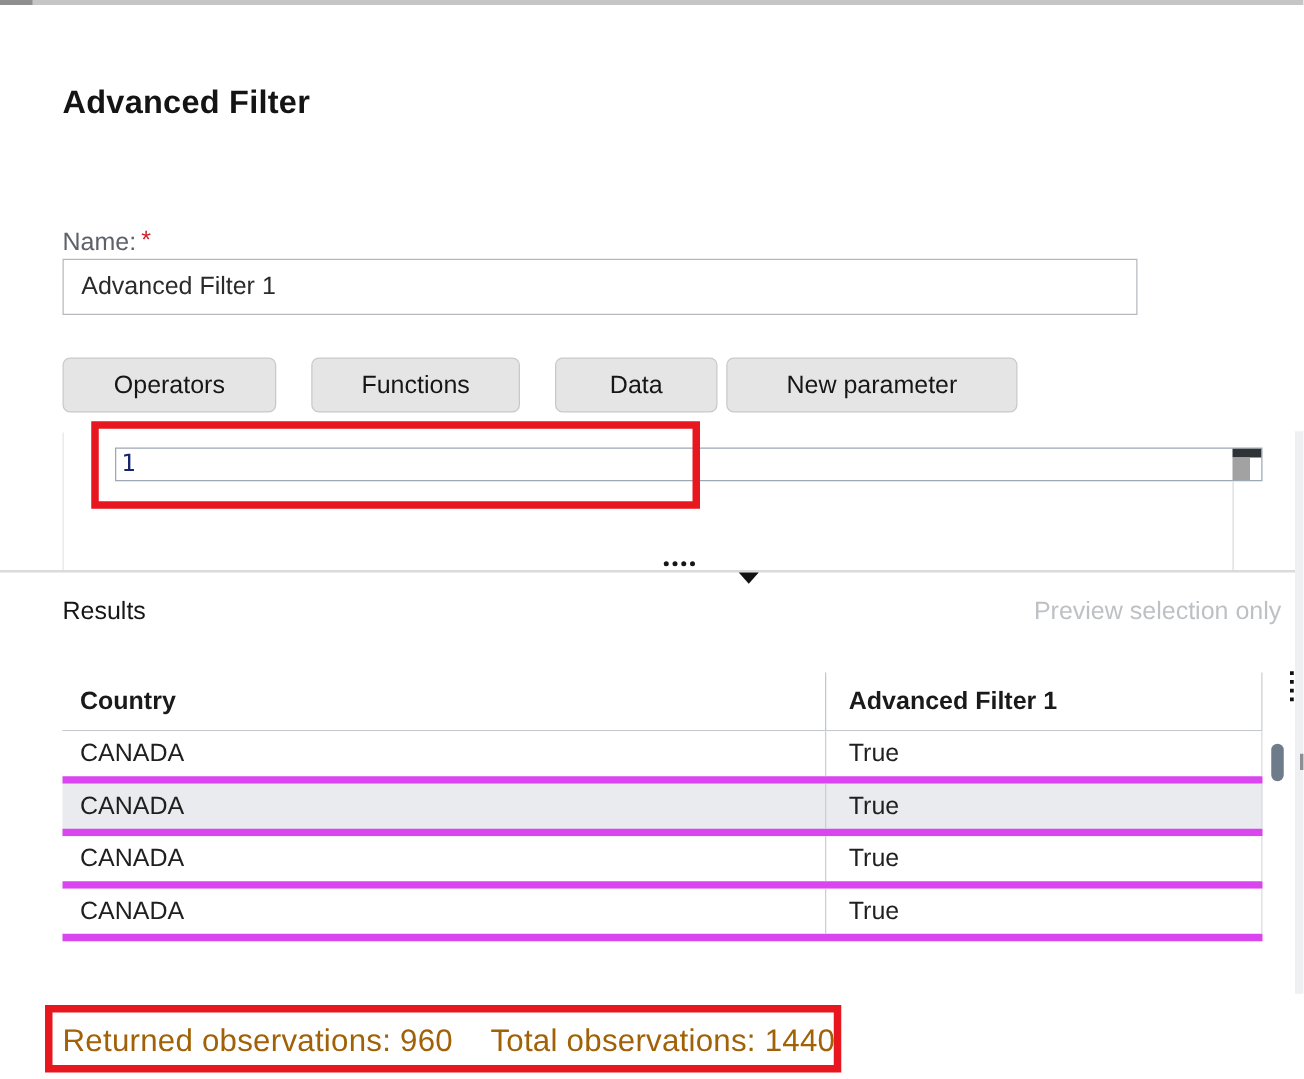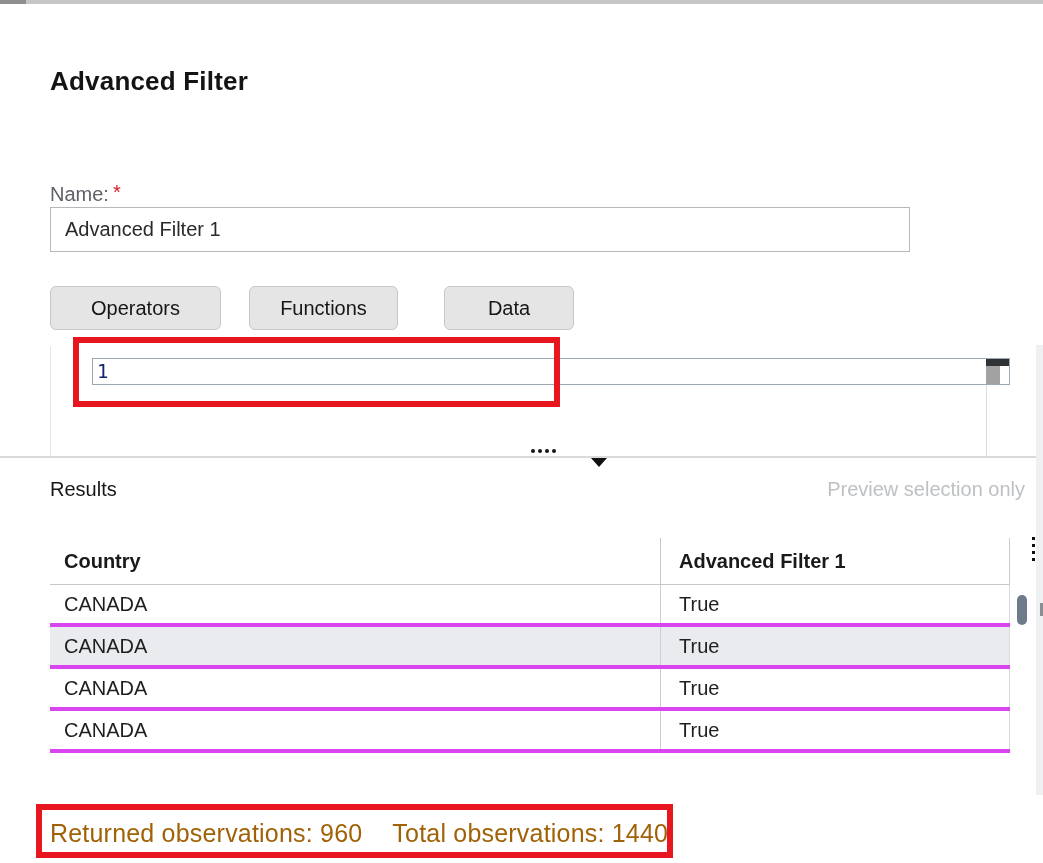--- a/index.html
+++ b/index.html
@@ -17,21 +17,21 @@
   .req-star { color:#d02128; font-size:20px; margin-left:4px; position:relative; top:-2px; }
 
   .name-input { position:absolute; left:50px; top:207px; width:860px; height:45px;
     border:1px solid #b5b9be; background:#fff; font-family:"Liberation Sans",sans-serif;
     font-size:20px; color:#2a2a2a; padding:0 14px; outline:none; }
 
   .btn { position:absolute; top:286px; height:44px; background:#e5e5e5; border:1px solid #c6c9cc;
     border-radius:6px; font-family:"Liberation Sans",sans-serif; font-size:20px; color:#161616;
     display:flex; align-items:center; justify-content:center; cursor:pointer; }
   .btn-operators { left:50px;  width:171px; }
-  .btn-functions { left:249px; width:149px; }
+  .btn-functions { left:249px; width:167px; }
   .btn-data      { left:444px; width:130px; }
   .btn-newparam  { left:581px; width:233px; }
 
   
   .editor-left-border { position:absolute; left:50px; top:346px; width:1px; height:111px; background:#e6e6e6; }
   .code-line-box { position:absolute; left:92px; top:358px; width:918px; height:27px;
     border:1px solid #9ca8b4; background:#fff; }
   .gutter-num { position:absolute; left:97px; top:358px; height:27px; line-height:27px;
     font-family:"DejaVu Sans Mono",monospace; font-size:19px; color:#15256b; }
   .code-text { position:absolute; left:152px; top:358px; height:27px; line-height:25px;
@@ -56,21 +56,21 @@
   .collapse-arrow { position:absolute; left:591px; top:458px; width:0; height:0;
     border-left:8px solid transparent; border-right:8px solid transparent; border-top:9px solid #111; cursor:pointer; }
 
   
   .results-label { position:absolute; left:50px; top:478px; font-size:20px; color:#161616; }
   .preview-label { position:absolute; right:18px; top:478px; font-size:20px; color:#bec1c4; }
 
   
   .rtable { position:absolute; left:50px; top:538px; width:960px; }
   .thead { display:flex; height:47px; border-bottom:1px solid #c5c8cc; font-weight:700; font-size:20px; color:#1a1a1a; }
-  .trow  { display:flex; height:42px; border-bottom:4px solid #d946ef; font-size:20px; color:#1f1f1f; background:#fff; }
+  .trow  { display:flex; height:42px; border-bottom:6px solid #d946ef; font-size:20px; color:#1f1f1f; background:#fff; }
   .trow.selected { background:#e9ebee; }
   .tcell { display:flex; align-items:center; height:100%; }
   .c1 { width:610px; padding-left:14px; }
   .c2 { width:350px; padding-left:18px; border-left:1px solid #cbced2; border-right:1px solid #d9dcdf; }
   .thead .c2 { border-left:1px solid #c3c7cb; border-right:1px solid #cbced2; }
 
   
   .right-track { position:absolute; left:1036px; top:345px; width:7px; height:450px; background:#eff0f2; z-index:1; }
   .table-menu-dots { position:absolute; left:1032px; top:537px; display:flex; flex-direction:column; gap:4px; z-index:4; cursor:pointer; }
   .table-menu-dots i { width:3px; height:3px; background:#0f0f0f; }
@@ -94,20 +94,21 @@
 
   <div class="page-title">Advanced Filter</div>
 
   <div class="name-row"><span>Name:</span><span class="req-star">*</span></div>
 
   <input class="name-input" type="text" value="Advanced Filter 1" style="">
 
   <button class="btn btn-operators">Operators</button>
   <button class="btn btn-functions">Functions</button>
   <button class="btn btn-data">Data</button>
+  <button class="btn btn-newparam">New parameter</button>
 
   <div class="editor-left-border"></div>
   <div class="code-line-box"></div>
   <div class="gutter-num">1</div>
   <div class="ed-sb-top"></div>
   <div class="ed-sb-thumb"></div>
   <div class="ed-vline"></div>
 
   <div class="annot annot-expr"></div>
 

